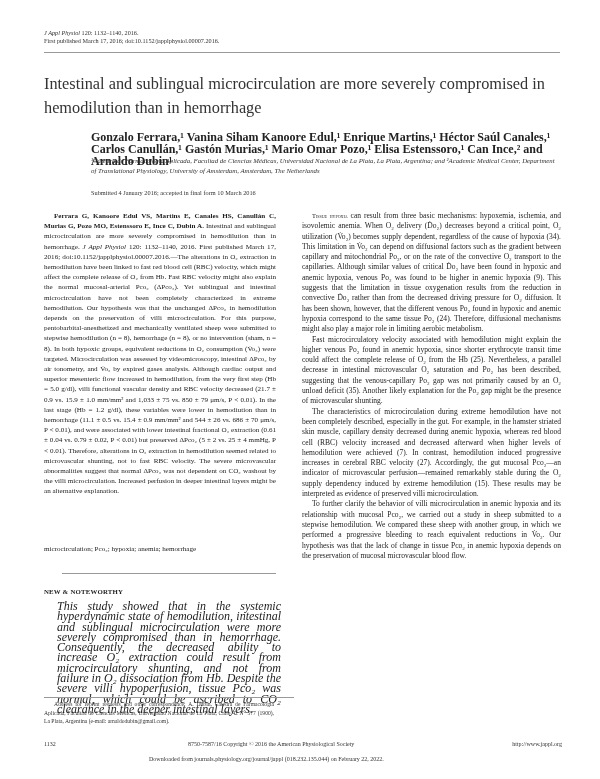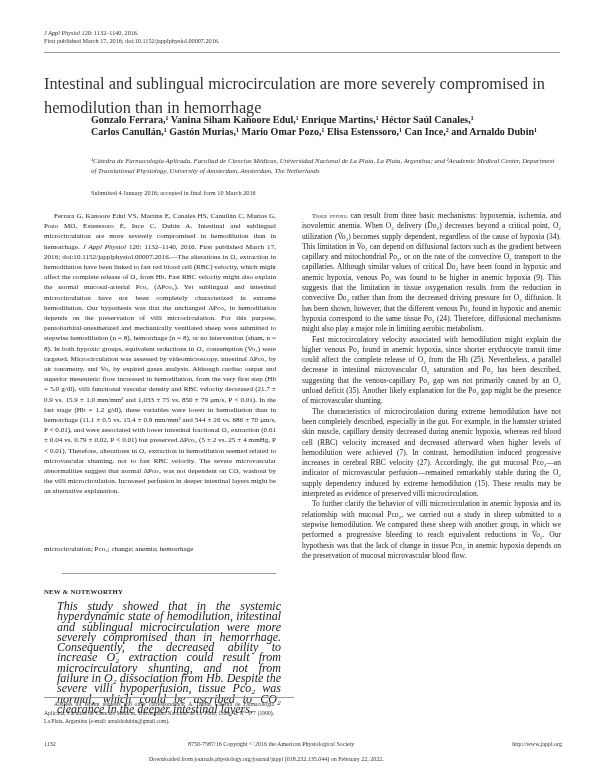--- a/index.html
+++ b/index.html
@@ -2,28 +2,28 @@
 <html><head>
 <meta charset="utf-8">
 <style>
   html, body { margin:0; padding:0; background:#fff; }
   body { width:600px; height:779px; position:relative; overflow:hidden; font-family:"Liberation Serif", serif; color:#222; }
   .abs { position:absolute; }
   .hdr { left:44px; top:29px; font-size:6.2px; line-height:8px; color:#333; }
   .hdr i { font-style:italic; }
   .rule-top { left:44px; top:52px; width:516px; height:1px; background:#999; }
   .title { left:44px; top:72px; width:520px; font-size:16.3px; line-height:24px; color:#333; }
-  .authors { left:91px; top:114px; width:470px; font-size:10px; line-height:12px; font-weight:bold; color:#222; }
+  .authors { left:91px; top:131px; width:470px; font-size:12px; line-height:12px; font-weight:bold; color:#222; }
   .affil { left:91px; top:156px; width:470px; font-size:6.8px; line-height:10px; font-style:italic; color:#333; }
   .submitted { left:91px; top:189px; font-size:6.3px; color:#333; }
   .col { font-size:7.1px; line-height:10.2px; text-align:justify; color:#222; }
   .colL { left:44px; width:232px; }
   .colR { left:302px; width:259px; font-size:7.55px; line-height:10.3px; }
   .abstract { top:211px; text-indent:10px; }
-  .abstract b { font-weight:normal; }
+  .abstract b { font-weight:bold; }
   .keywords { left:44px; top:545px; font-size:7.1px; color:#222; }
   .rule-mid { left:62px; top:573px; width:214px; height:1px; background:#999; }
   .nn-head { left:44px; top:588px; font-size:6.8px; font-weight:bold; letter-spacing:0.2px; }
   .nn-body { left:57px; top:601px; width:224px; font-size:12px; line-height:10.3px; font-style:italic; text-align:justify; }
   .rule-addr { left:44px; top:697px; width:250px; height:1px; background:#999; }
   .addr { left:44px; top:700px; width:230px; font-size:5.6px; line-height:8.5px; text-align:justify; color:#333; }
   .addr span.ind { padding-left:10px; }
   .footer { top:741px; font-size:6px; color:#333; }
   .f-page { left:44px; }
   .f-copy { left:188px; }
@@ -48,21 +48,21 @@
   <div>Carlos Canullán,¹ Gastón Murias,¹ Mario Omar Pozo,¹ Elisa Estenssoro,¹ Can Ince,² and Arnaldo Dubin¹</div>
 </div>
 
 <div class="abs affil">¹Cátedra de Farmacología Aplicada, Facultad de Ciencias Médicas, Universidad Nacional de La Plata, La Plata, Argentina; and ²Academic Medical Center, Department of Translational Physiology, University of Amsterdam, Amsterdam, The Netherlands</div>
 <div class="abs submitted">Submitted 4 January 2016; accepted in final form 10 March 2016</div>
 
 <div class="abs col colL abstract">
   <b>Ferrara G, Kanoore Edul VS, Martins E, Canales HS, Canullán C, Murias G, Pozo MO, Estenssoro E, Ince C, Dubin A.</b><span> Intestinal and sublingual microcirculation are more severely compromised in hemodilution than in hemorrhage. </span><i>J Appl Physiol</i><span> 120: 1132–1140, 2016. First published March 17, 2016; doi:10.1152/japplphysiol.00007.2016.—</span><span>The alterations in O₂ extraction in hemodilution have been linked to fast red blood cell (RBC) velocity, which might affect the complete release of O₂ from Hb. Fast RBC velocity might also explain the normal mucosal-arterial Pco₂ (ΔPco₂). Yet sublingual and intestinal microcirculation have not been completely characterized in extreme hemodilution. Our hypothesis was that the unchanged ΔPco₂ in hemodilution depends on the preservation of villi microcirculation. For this purpose, pentobarbital-anesthetized and mechanically ventilated sheep were submitted to stepwise hemodilution (n = 8), hemorrhage (n = 8), or no intervention (sham, n = 8). In both hypoxic groups, equivalent reductions in O₂ consumption (V̇o₂) were targeted. Microcirculation was assessed by videomicroscopy, intestinal ΔPco₂ by air tonometry, and V̇o₂ by expired gases analysis. Although cardiac output and superior mesenteric flow increased in hemodilution, from the very first step (Hb = 5.0 g/dl), villi functional vascular density and RBC velocity decreased (21.7 ± 0.9 vs. 15.9 ± 1.0 mm/mm² and 1,033 ± 75 vs. 850 ± 79 μm/s, P &lt; 0.01). In the last stage (Hb = 1.2 g/dl), these variables were lower in hemodiution than in hemorrhage (11.1 ± 0.5 vs. 15.4 ± 0.9 mm/mm² and 544 ± 26 vs. 686 ± 70 μm/s, P &lt; 0.01), and were associated with lower intestinal fractional O₂ extraction (0.61 ± 0.04 vs. 0.79 ± 0.02, P &lt; 0.01) but preserved ΔPco₂ (5 ± 2 vs. 25 ± 4 mmHg, P &lt; 0.01). Therefore, alterations in O₂ extraction in hemodilution seemed related to microvascular shunting, not to fast RBC velocity. The severe microvascular abnormalities suggest that normal ΔPco₂ was not dependent on CO₂ washout by the villi microcirculation. Increased perfusion in deeper intestinal layers might be an alternative explanation.</span>
 </div>
 
-<div class="abs keywords">microcirculation; Pco₂; change; anemia; hemorrhage</div>
+<div class="abs keywords">microcirculation; Pco₂; hypoxia; anemia; hemorrhage</div>
 <div class="abs rule-mid"></div>
 
 <div class="abs nn-head">NEW &amp; NOTEWORTHY</div>
 <div class="abs nn-body">This study showed that in the systemic hyperdynamic state of hemodilution, intestinal and sublingual microcirculation were more severely compromised than in hemorrhage. Consequently, the decreased ability to increase O₂ extraction could result from microcirculatory shunting, and not from failure in O₂ dissociation from Hb. Despite the severe villi hypoperfusion, tissue Pco₂ was normal, which could be ascribed to CO₂ clearance in the deeper intestinal layers.</div>
 
 <div class="abs rule-addr"></div>
 <div class="abs addr"><span class="ind">Address for reprint requests and other correspondence: A. Dubin, Cátedra de Farmacología Aplicada, Facultad de Ciencias Médicas, Universidad Nacional de La Plata, Calle 42 N° 577 (1900), La Plata, Argentina (e-mail: arnaldodubin@gmail.com).</span></div>
 
 <div class="abs col colR" style="top:211px;">
   <span class="p-ind"><span class="sc">Tissue hypoxia</span><span> can result from three basic mechanisms: hypoxemia, ischemia, and isovolemic anemia. When O₂ delivery (Ḋo₂) decreases beyond a critical point, O₂ utilization (V̇o₂) becomes supply dependent, regardless of the cause of hypoxia (34). This limitation in V̇o₂ can depend on diffusional factors such as the gradient between capillary and mitochondrial Po₂, or on the rate of the convective O₂ transport to the capillaries. Although similar values of critical Ḋo₂ have been found in hypoxic and anemic hypoxia, venous Po₂ was found to be higher in anemic hypoxia (9). This suggests that the limitation in tissue oxygenation results from the reduction in convective Ḋo₂ rather than from the decreased driving pressure for O₂ diffusion. It has been shown, however, that the different venous Po₂ found in hypoxic and anemic hypoxia correspond to the same tissue Po₂ (24). Therefore, diffusional mechanisms might also play a major role in limiting aerobic metabolism.</span></span>

